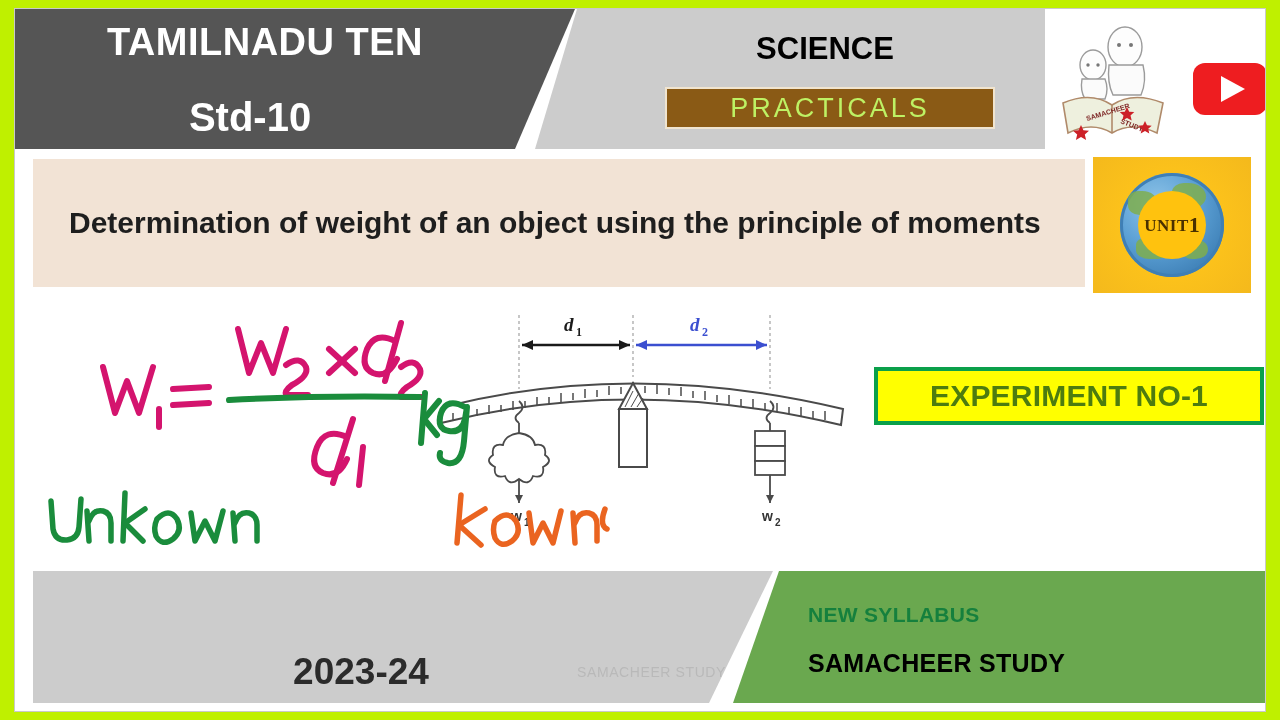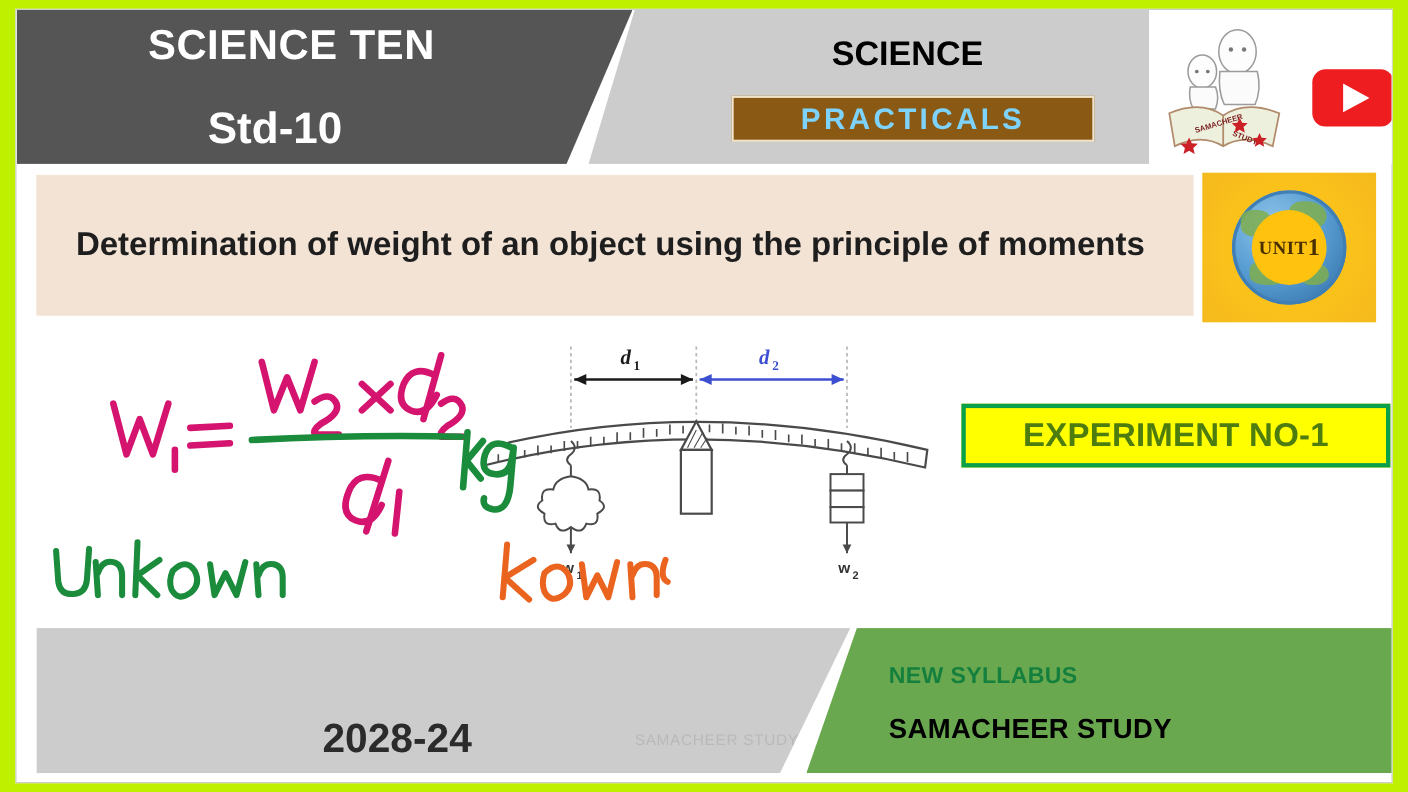--- a/index.html
+++ b/index.html
@@ -56,21 +56,21 @@
     text-align:center;color:#000000;font-weight:bold;font-size:31px;
   }
   .prac-band{
     position:absolute;left:650px;top:78px;width:330px;height:42px;
     background:#8a5a15;
     border:2px solid #f0e4cf;
     box-sizing:border-box;
     display:flex;align-items:center;justify-content:center;
   }
   .prac-band span{
-    color:#7dd3fc;font-weight:bold;font-size:27px;letter-spacing:3px;
+    color:#bef264;font-weight:normal;font-size:27px;letter-spacing:3px;
   }
 
   
   .book-logo{position:absolute;left:1042px;top:12px;width:112px;height:120px;}
   .yt-logo{
     position:absolute;left:1178px;top:54px;width:74px;height:52px;
     background:#ee1d20;border-radius:12px;
   }
   .yt-tri{
     position:absolute;left:28px;top:13px;
@@ -178,21 +178,21 @@
 <body>
 
 <div class="slide">
   <div class="card">
 
     <div class="header">
       <div class="hdr-dark"></div>
       <div class="hdr-light"></div>
       <div class="hdr-logo-panel"></div>
 
-      <div class="std-line1">SCIENCE TEN</div>
+      <div class="std-line1">TAMILNADU TEN</div>
       <div class="std-line2">Std-10</div>
 
       <div class="sci-title">SCIENCE</div>
 
       <div class="prac-band">
         <span>PRACTICALS</span>
       </div>
 
       <svg class="book-logo" viewBox="0 0 112 120">
 
@@ -391,21 +391,21 @@
 
       <div class="badge-exp">
         <span>EXPERIMENT NO-1</span>
       </div>
     </div>
 
     <div class="footer">
       <div class="foot-grey"></div>
       <div class="foot-green"></div>
 
-      <div class="tn-line2">2028-24</div>
+      <div class="tn-line2">2023-24</div>
 
       <div class="ns-line1">NEW SYLLABUS</div>
       <div class="ns-line2">SAMACHEER STUDY</div>
     </div>
 
     <div class="watermark">SAMACHEER STUDY</div>
 
   </div>
 </div>
 

